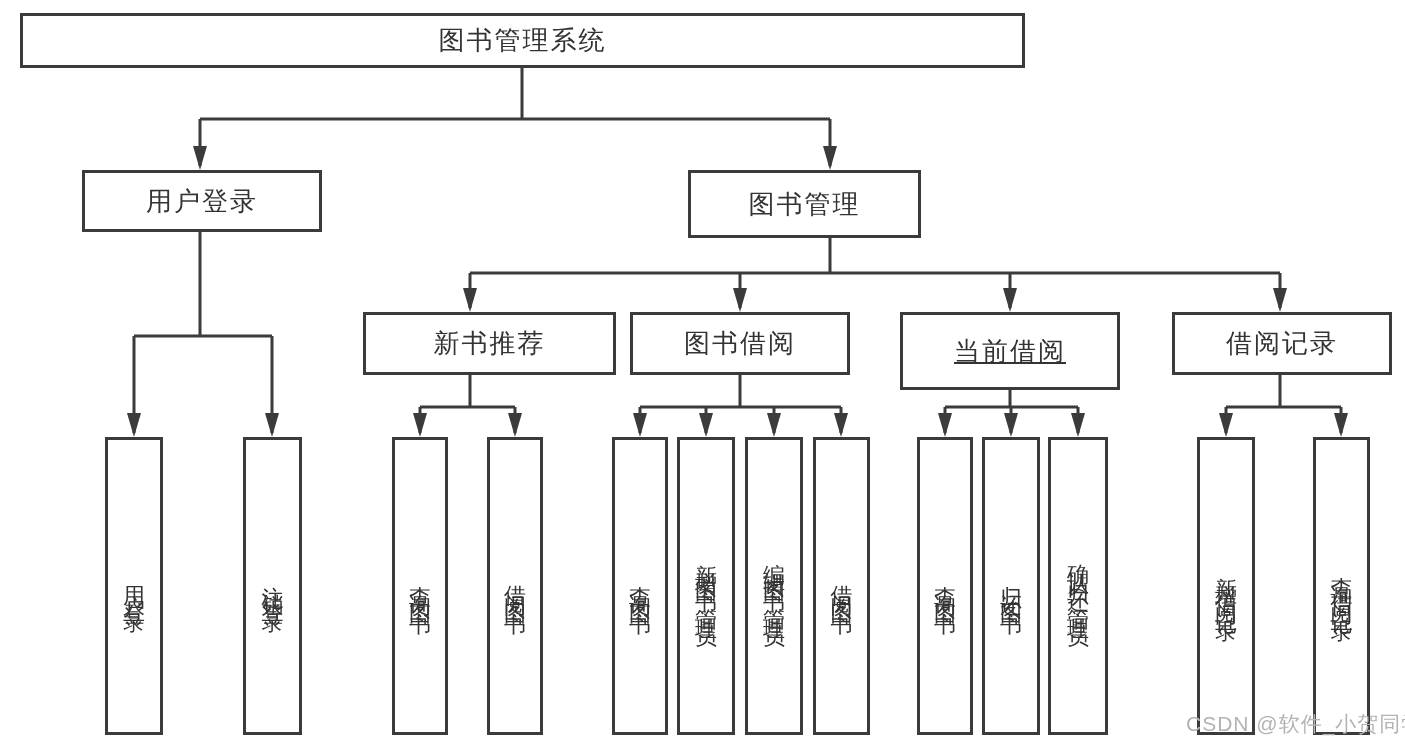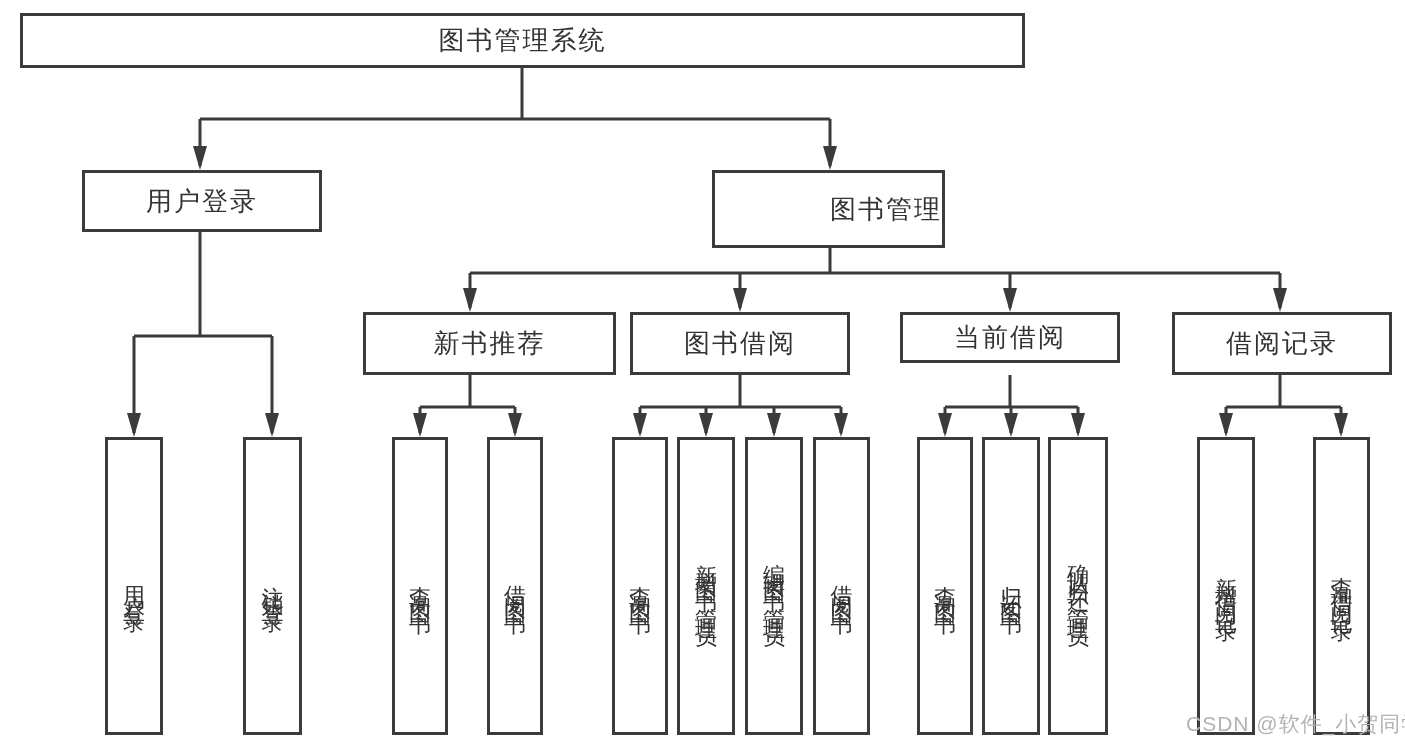--- a/index.html
+++ b/index.html
@@ -61,31 +61,31 @@
       M1334 413 L1348 413 L1341 437 Z"></path>
   </svg>
 
   <div class="box hbox" style="left:20px; top:13px; width:1005px; height:55px;">
     <span>图书管理系统</span>
   </div>
 
   <div class="box hbox" style="left:82px; top:170px; width:240px; height:62px;">
     <span>用户登录</span>
   </div>
-  <div class="box hbox" style="left:712px; top:170px; width:233px; height:78px;justify-content:flex-end;">
+  <div class="box hbox" style="left:688px; top:170px; width:233px; height:68px;">
     <span>图书管理</span>
   </div>
 
   <div class="box hbox" style="left:363px; top:312px; width:253px; height:63px;">
     <span>新书推荐</span>
   </div>
   <div class="box hbox" style="left:630px; top:312px; width:220px; height:63px;">
     <span>图书借阅</span>
   </div>
-  <div class="box hbox" style="left:900px; top:312px; width:220px; height:51px;">
+  <div class="box hbox" style="left:900px; top:312px; width:220px; height:78px;text-decoration:underline;">
     <span>当前借阅</span>
   </div>
   <div class="box hbox" style="left:1172px; top:312px; width:220px; height:63px;">
     <span>借阅记录</span>
   </div>
 
   <div class="box leaf" style="left:105px; top:437px; width:58px; height:298px;">
     <span>用户登录</span>
   </div>
   <div class="box leaf" style="left:243px; top:437px; width:59px; height:298px;">

